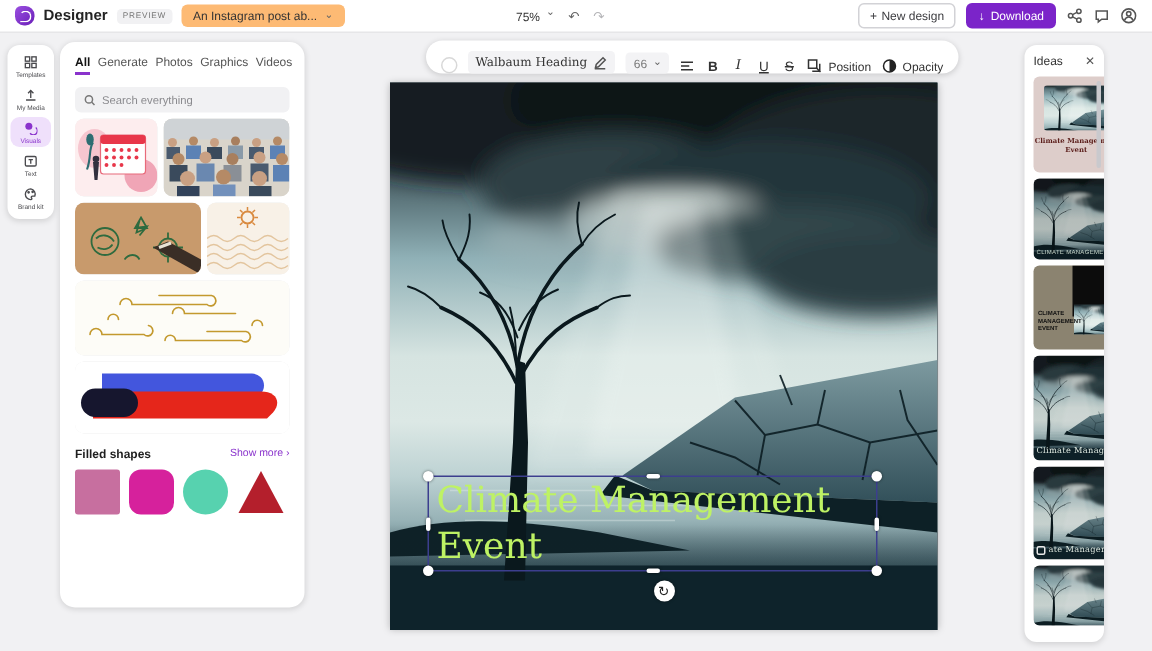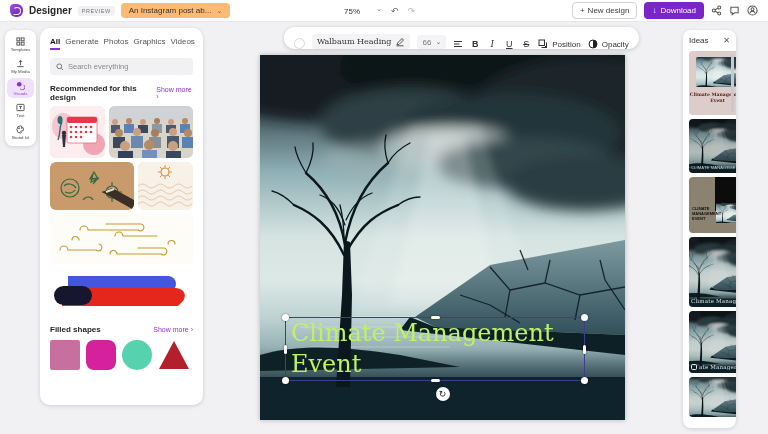--- a/index.html
+++ b/index.html
@@ -14,21 +14,21 @@
           background:linear-gradient(135deg,#9a4fe0,#6a1fb8); position:relative; }
   .logo:after { content:""; position:absolute; left:3px; top:3px; width:6px; height:6px;
                 border:1.6px solid #fff; border-radius:50% 50% 50% 0; border-left-color:transparent; }
   .appname { font-size:10px; font-weight:bold;text-align:right; }
   .badge { font-size:5.5px; letter-spacing:.5px; color:#777; background:#f1f1f3;
            border-radius:3px; padding:2px 4px; }
   .titlepill { background:#fdba74; border-radius:4px; padding:3px 8px; font-size:8px; color:#333;
                display:flex; align-items:center; gap:5px; }
   .chev { font-size:7px; color:#666; line-height:4px; }
   .tb-center { position:absolute; left:344px; top:0; height:22px; display:flex; align-items:center; gap:9px; }
-  .zoompill { font-size:8px; color:#333; display:flex; gap:16px; align-items:flex-start; }
+  .zoompill { font-size:8px; color:#333; display:flex; gap:4px; align-items:flex-start; }
   .histbtn { font-size:9px; color:#666; }
   .histbtn.dis { color:#b5b5b8; }
   .tb-right { margin-left:auto; display:flex; align-items:center; gap:7px; }
   .btn-outline { border:1px solid #d2d2d6; border-radius:4px; padding:3px 7px; font-size:8px; color:#3b3b3f;
                  background:#fff; display:flex; gap:3px; align-items:center; }
   .btn-primary { background:#7b24c9; color:#fff; border-radius:4px; padding:4px 8px; font-size:8px;
                  display:flex; gap:4px; align-items:center; }
   .tb-icon { width:11px; height:11px; color:#555; }
   .tb-icon svg { width:100%; height:100%; display:block; }
 
@@ -208,24 +208,20 @@
       <span class="tab">Videos</span>
     </div>
     <div class="search">
       <svg width="8" height="8" viewBox="0 0 8 8" fill="none" stroke="#777" stroke-width="1">
         <circle cx="3.3" cy="3.3" r="2.4"></circle>
           <path d="M5.2 5.2 7 7"></path>
         </svg>
       <input placeholder="Search everything" style="">
     </div>
 
-    <div class="sechead">
-      <span class="st">Recommended for this design</span>
-      <span class="sm"><span>Show more</span> <span>›</span></span>
-    </div>
 
     <div class="imgrow">
       <div class="thumb" style="width:55px;height:52px">
         <svg viewBox="0 0 55 52">
             <rect width="55" height="52" fill="#fdedee"></rect>
           <ellipse cx="13" cy="20" rx="11" ry="13" fill="#f6c6cf"></ellipse>
           <ellipse cx="44" cy="38" rx="11" ry="11" fill="#f0a5b6"></ellipse>
           <path d="M8 34c3-8 1-14 4-18" stroke="#2e6d72" stroke-width="1.4" fill="none"></path>
           <ellipse cx="10" cy="14" rx="2.5" ry="4" fill="#2e6d72"></ellipse>
           <rect x="17" y="11" width="30" height="26" rx="2" fill="#fff" stroke="#e86a7a" stroke-width=".8"></rect>

